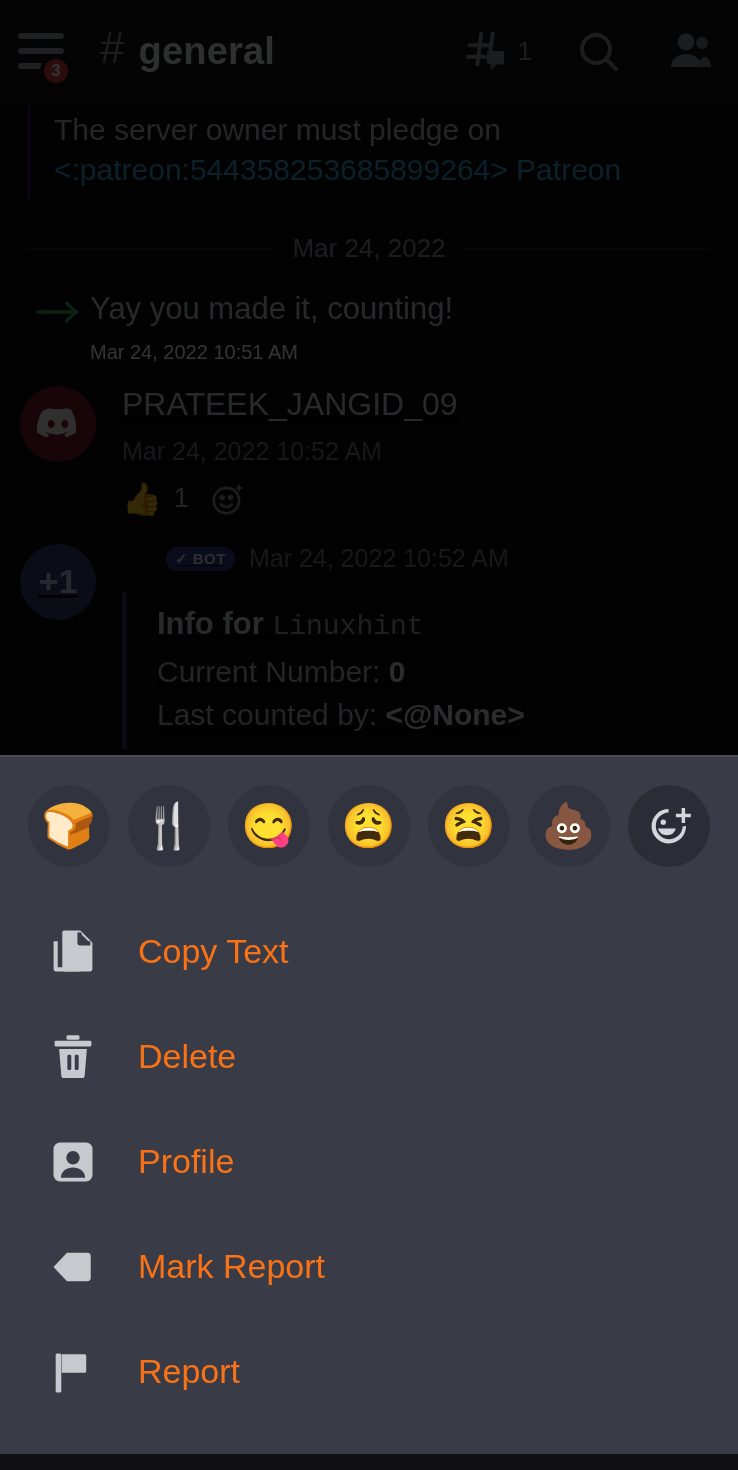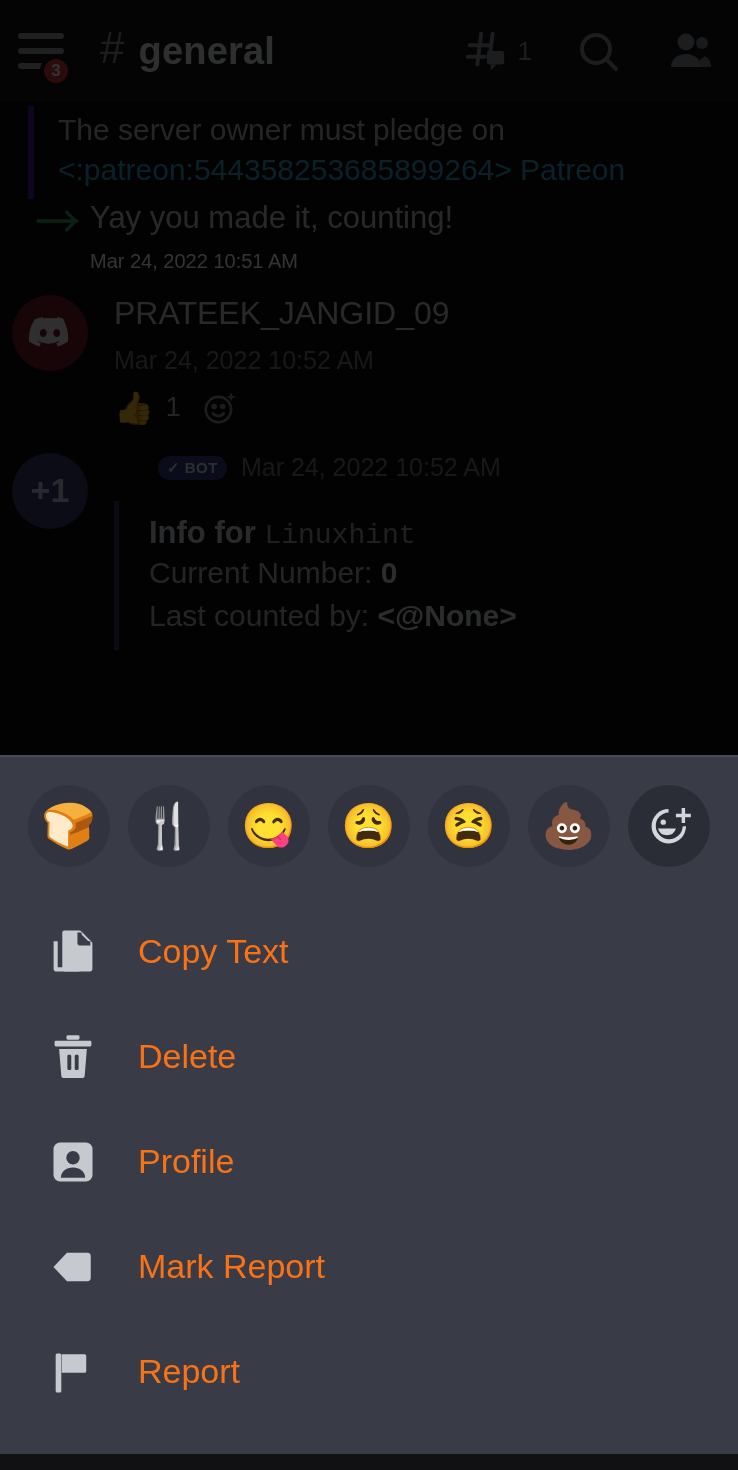--- a/index.html
+++ b/index.html
@@ -48,60 +48,60 @@
   .hdr-right { margin-left:auto; display:flex; align-items:center; gap:40px; padding-right:4px; }
   .hdr-icon { width:52px; height:52px; display:flex; align-items:center; justify-content:center;
     color:#8e939b; }
   .thread-wrap { display:flex; align-items:center; gap:7px; }
   .thread-count { color:#8e939b; font-size:26px; }
 
   
   .messages { padding:0 0 0 0; }
   .msg-quote {
     margin:4px 0 0 28px; padding:4px 0 10px 24px;
-    border-left:6px solid #4c1d95;
+    border-left:2px solid #4c1d95;
   }
   .msg-quote p { color:#b6bac0; font-size:30px; line-height:1.32; }
   .link { color:#3aa0c9; }
 
   .divider {
     display:flex; align-items:center; gap:18px;
     margin:34px 28px 26px 28px;
   }
   .divider .rule { flex:1; height:2px; background:#26262b; }
   .divider .lbl { color:#8e939b; font-size:26px; white-space:nowrap; }
 
   .sysmsg { display:flex; align-items:flex-start; padding:0 28px; }
   .sys-arrow { width:62px; flex:0 0 62px; color:#3ba55c; display:flex;
     align-items:center; justify-content:center; padding-top:6px; }
   .sys-body .sys-text { color:#c4c8ce; font-size:31px; line-height:1.25; }
   .sys-body .sys-time { color:#ffffff; font-size:20px; margin-top:12px; }
 
-  .msg { display:flex; padding:22px 28px 0 12px; }
+  .msg { display:flex; padding:22px 28px 0 20px;text-decoration:underline; }
   .avatar { width:76px; height:76px; flex:0 0 76px; border-radius:50%;
     display:flex; align-items:center; justify-content:center; margin-right:26px; }
   .av-discord { background:#7a1c27; }
   .av-bot { background:#3f3f74; color:#c8c9e8; font-size:34px; font-weight:bold; }
   .msg-body { flex:1; min-width:0; }
   .msg-head { display:flex; align-items:baseline; gap:14px; flex-wrap:wrap; }
   .author { color:#c8cbd1; font-size:32px; }
   .bot-badge { background:#3a3e86; color:#dfe1f5; font-size:15px; font-weight:bold;
     padding:3px 9px; border-radius:12px; letter-spacing:0.5px; position:relative; top:-3px;margin-left:44px; }
   .timestamp { color:#72777f; font-size:25px; }
   .msg-text { color:#c0c4ca; font-size:30px; margin-top:10px; }
 
   .reactions { display:flex; align-items:center; gap:20px; margin:14px 0 4px 0; }
   .reaction-pill { display:flex; align-items:center; gap:12px; }
   .reaction-emoji { font-size:32px; }
   .reaction-count { color:#b2b6bc; font-size:27px; }
   .add-react { color:#8e939b; display:flex; align-items:center; }
 
   .embed { margin:18px 0 0 0; border-left:5px solid #3b3b6e;
     padding:14px 0 12px 30px; background:transparent; }
-  .embed-title { font-size:31px; color:#cdd1d6; font-weight:bold; margin-bottom:0; }
+  .embed-title { font-size:31px; color:#cdd1d6; font-weight:bold; margin-bottom:8px; }
   .embed-title .sub { font-weight:normal; color:#9aa0a7;
     font-family:"Liberation Mono", monospace; font-size:28px; }
   .embed-line { color:#b2b6bc; font-size:30px; line-height:1.45; }
   .embed-line b { color:#d6dade; font-weight:bold; }
 
   
   .sheet {
     position:absolute; left:0; bottom:16px; width:738px; height:1438px;
     top:755px; background:#393c47;
     border-top:2px solid #474a57; z-index:100;
@@ -173,20 +173,25 @@
         </div>
       </div>
     </div>
 
     <div class="messages">
 
       <div class="msg-quote">
         <p><span>The server owner must pledge on </span><span class="link">&lt;:patreon:544358253685899264&gt; Patreon</span></p>
       </div>
 
+      <div class="divider">
+        <div class="rule"></div>
+        <div class="lbl">Mar 24, 2022</div>
+        <div class="rule"></div>
+      </div>
 
       <div class="sysmsg">
         <div class="sys-arrow">
           <svg width="48" height="32" viewBox="0 0 32 20" fill="none" stroke="currentColor" stroke-width="2.2" stroke-linecap="round" stroke-linejoin="round">
             <path d="M2 10h26M21 4l6 6-6 6"></path>
           </svg>
         </div>
         <div class="sys-body">
           <div class="sys-text">Yay you made it, counting!</div>
           <div class="sys-time">Mar 24, 2022 10:51 AM</div>

